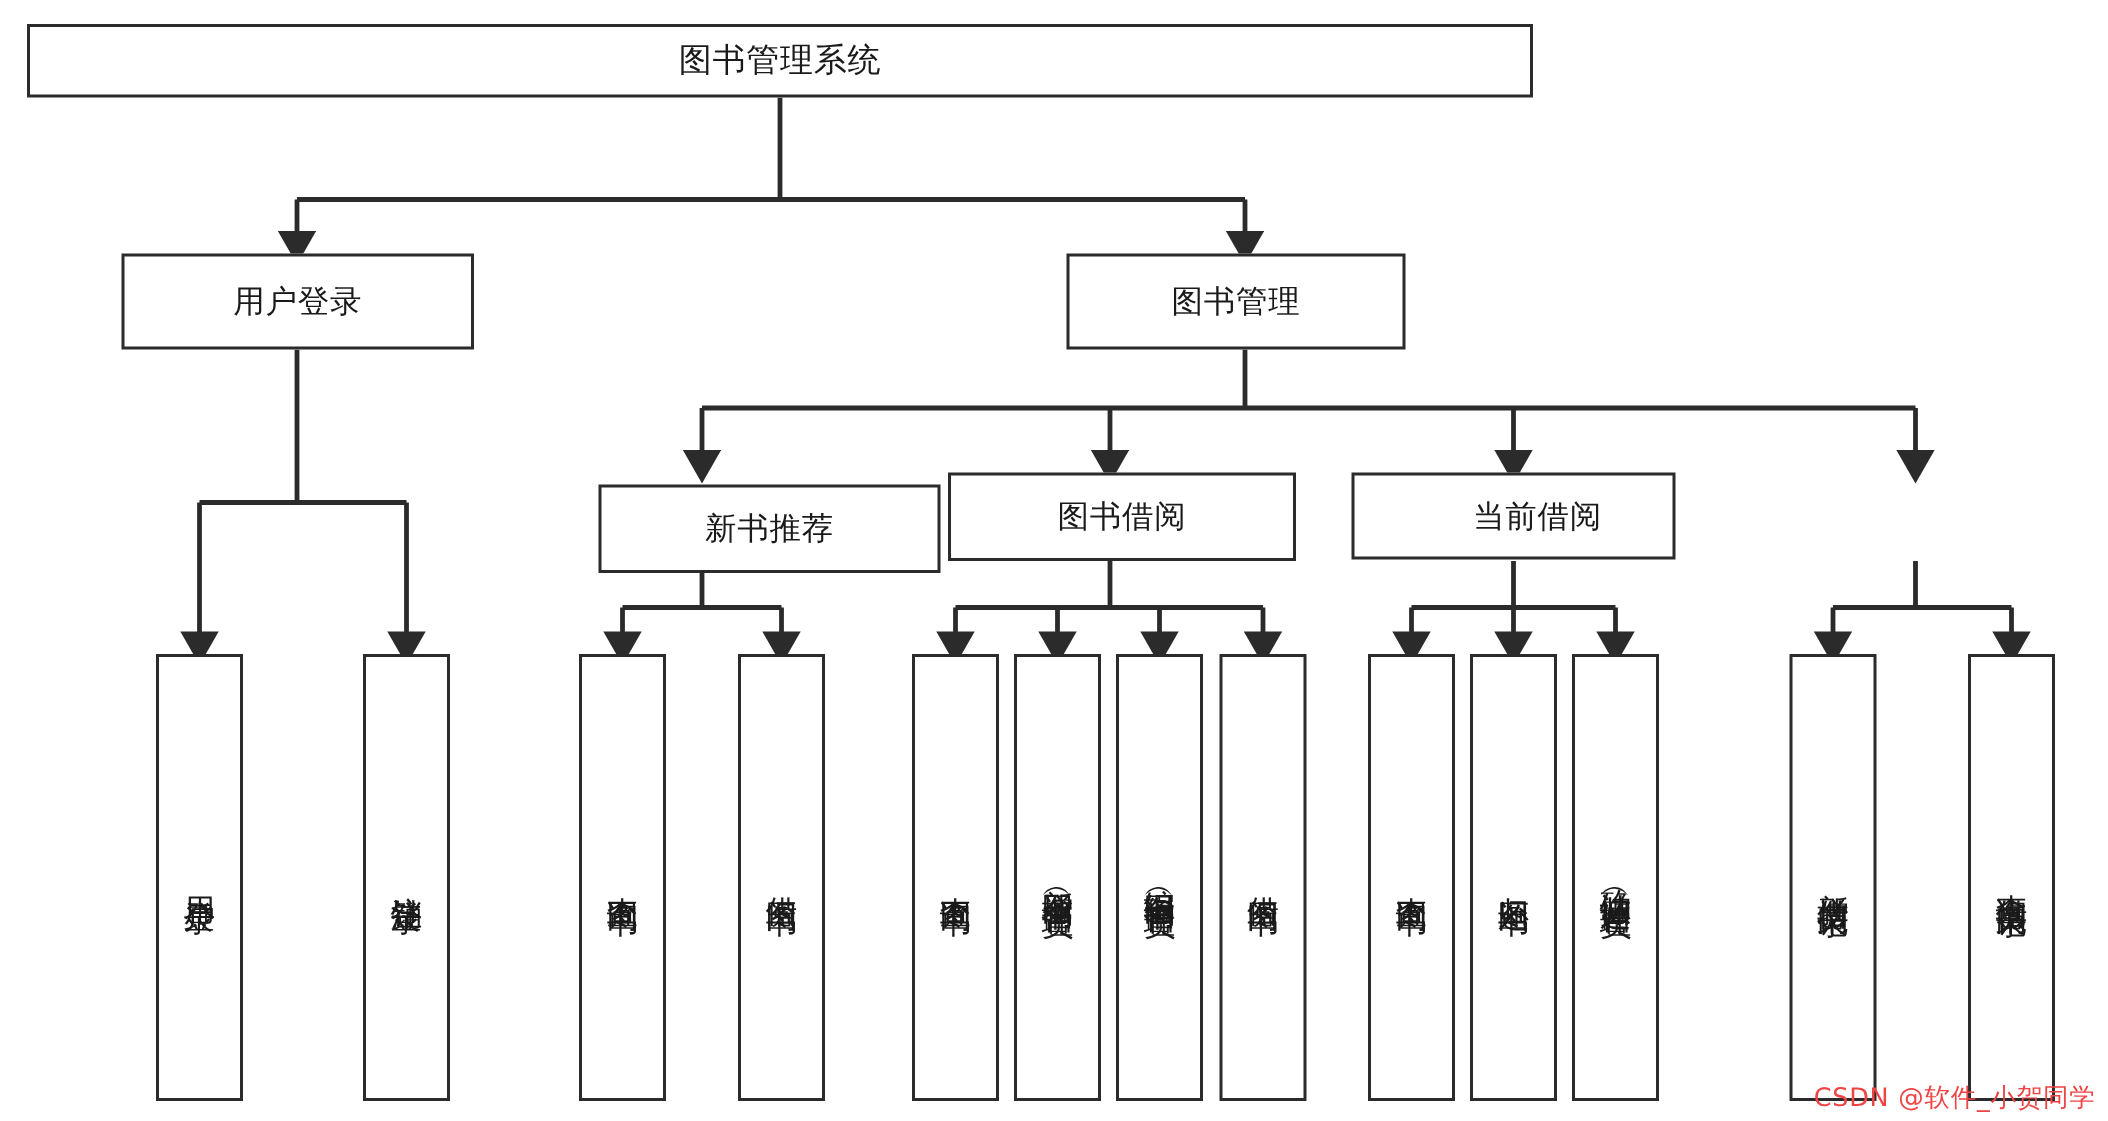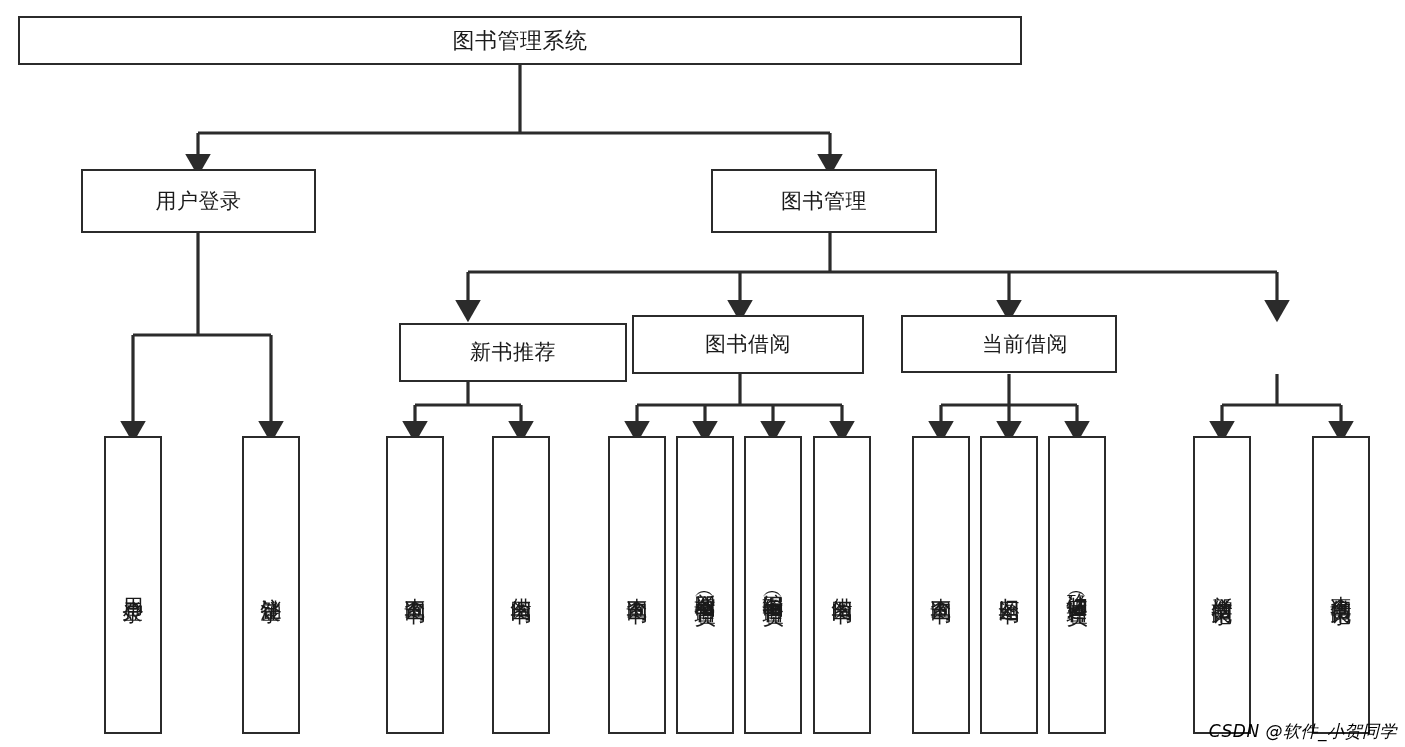--- a/index.html
+++ b/index.html
@@ -61,25 +61,24 @@
     line-height: 1.05;
     letter-spacing: 2px;
     max-height: 270px;
     white-space: nowrap;
   }
   #watermark {
     position: absolute;
     right: 8px;
     bottom: 4px;
     font-size: 17px;
-    color: #000000;
+    color: #ef4444;
     letter-spacing: 0.5px;
     white-space: nowrap;
     pointer-events: none;
-    font-style: italic;
   }
 </style>
 </head>
 <body>
 
 <div id="diagram-root">
 
   <svg id="diagram-svg" viewBox="0 0 1405 747" xmlns="http://www.w3.org/2000/svg">
     <defs>
       <marker id="arrowhead" markerWidth="11" markerHeight="11" refX="2.2" refY="4" orient="auto" markerUnits="strokeWidth">

